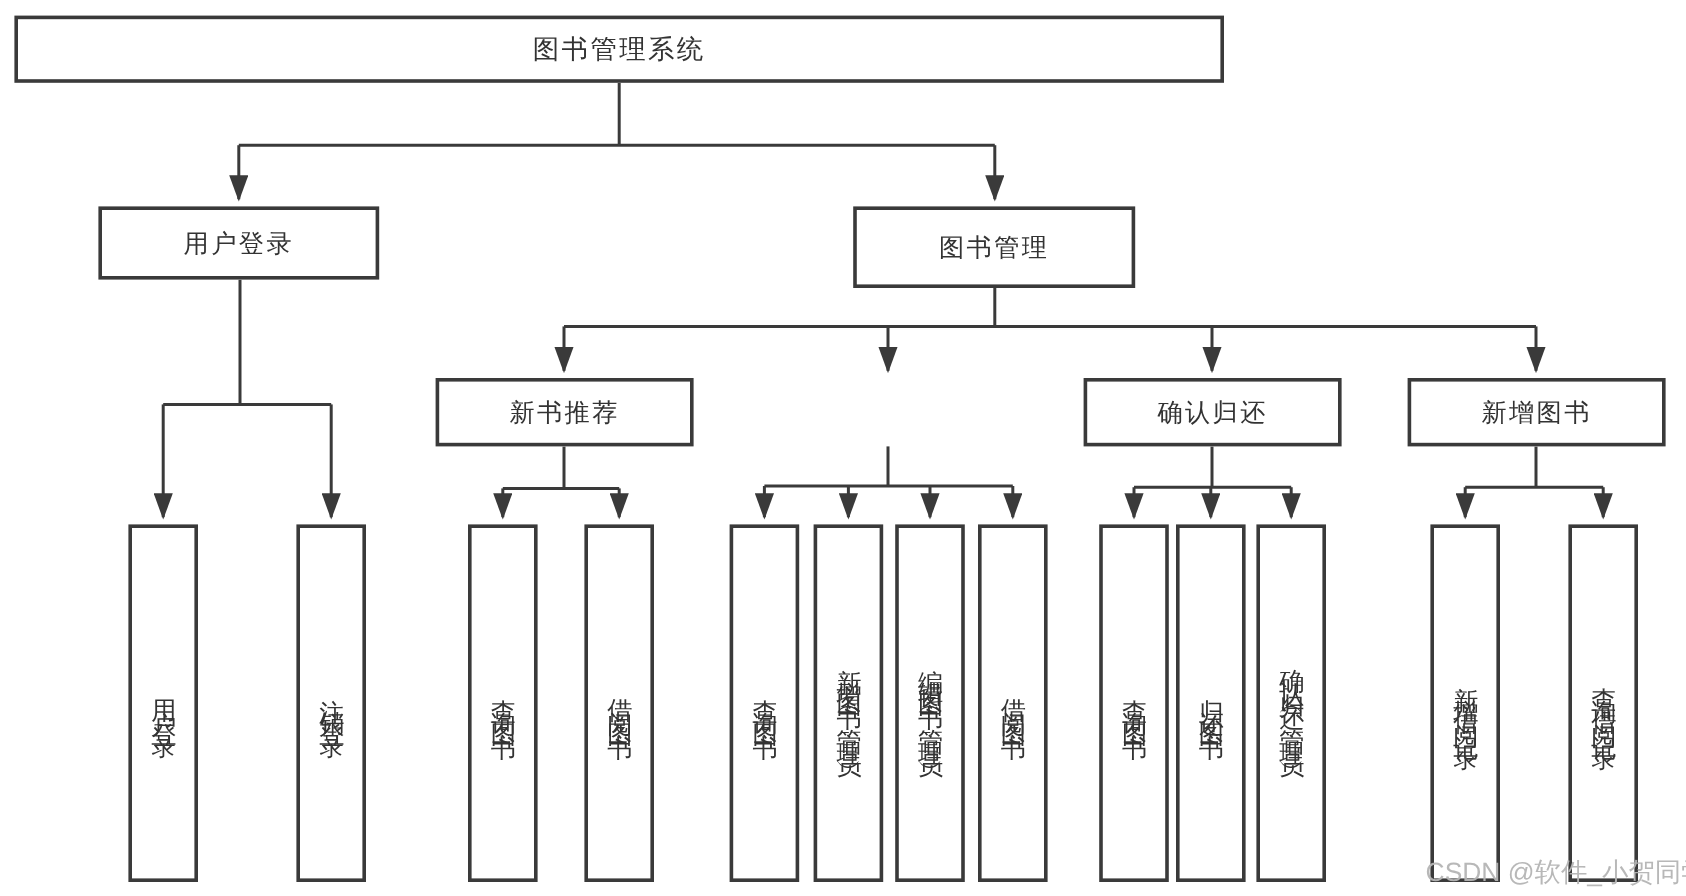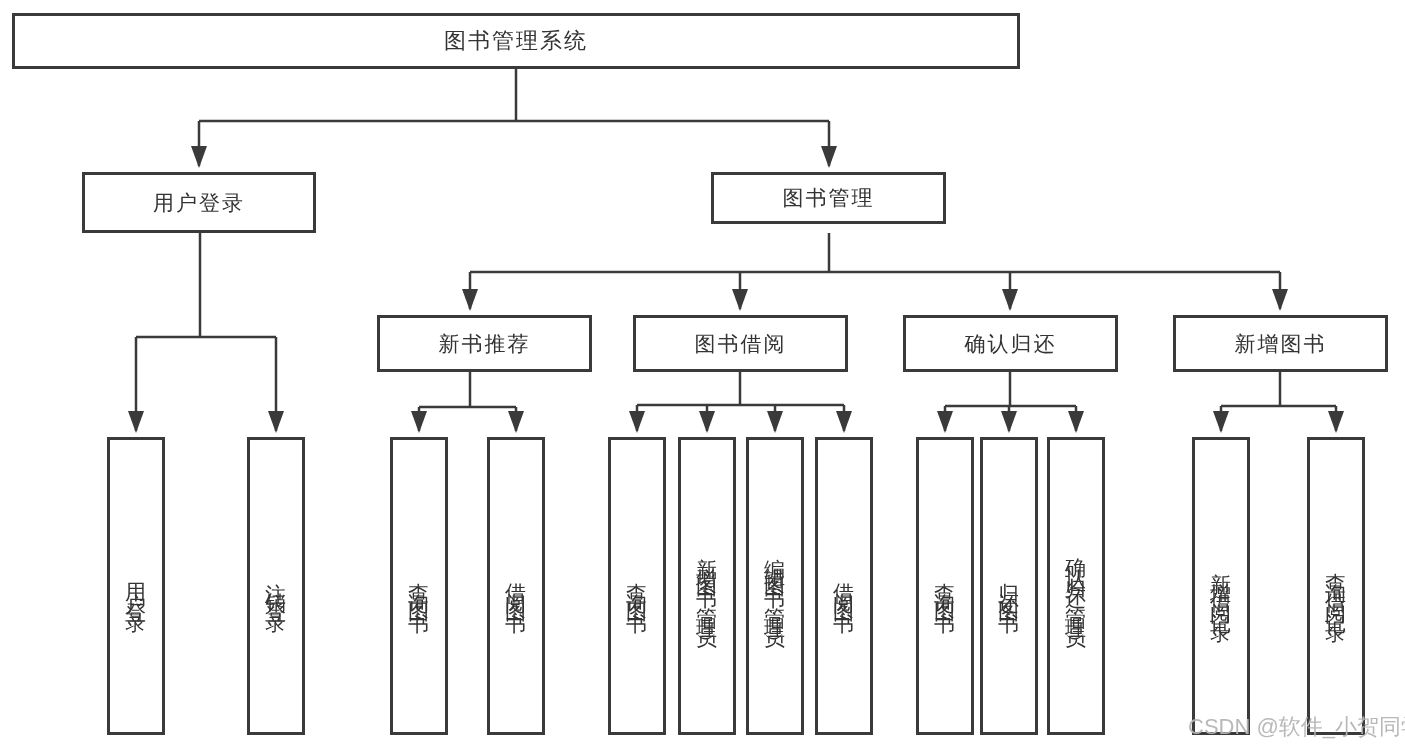--- a/index.html
+++ b/index.html
@@ -119,24 +119,23 @@
       <path d="M1280,372 V406"></path>
       <path d="M1221,406 H1336"></path>
       <path d="M1221,406 V431" marker-end="url(#arrow)"></path>
       <path d="M1336,406 V431" marker-end="url(#arrow)"></path>
     </g>
   </svg>
 
   <div class="box hbox root" style="left:12px; top:13px; width:1008px; height:56px;">图书管理系统</div>
 
   <div class="box hbox" style="left:82px; top:172px; width:234px; height:61px;">用户登录</div>
-  <div class="box hbox" style="left:711px; top:172px; width:235px; height:52px;">图书管理</div>
+  <div class="box hbox" style="left:711px; top:172px; width:235px; height:68px;">图书管理</div>
 
-  <div class="box hbox lvl3" style="left:377px;">新书推荐</div>
-  <div class="box hbox lvl3" style="left:633px;">图书借阅</div>
+  <div class="box hbox lvl3" style="left:363px;">新书推荐</div>
   <div class="box hbox lvl3" style="left:903px;">确认归还</div>
   <div class="box hbox lvl3" style="left:1173px;">新增图书</div>
 
   <div class="box vbox leaf" style="left:107px;">
     <span>用户登录</span>
   </div>
   <div class="box vbox leaf" style="left:247px;">
     <span>注销登录</span>
   </div>
 

